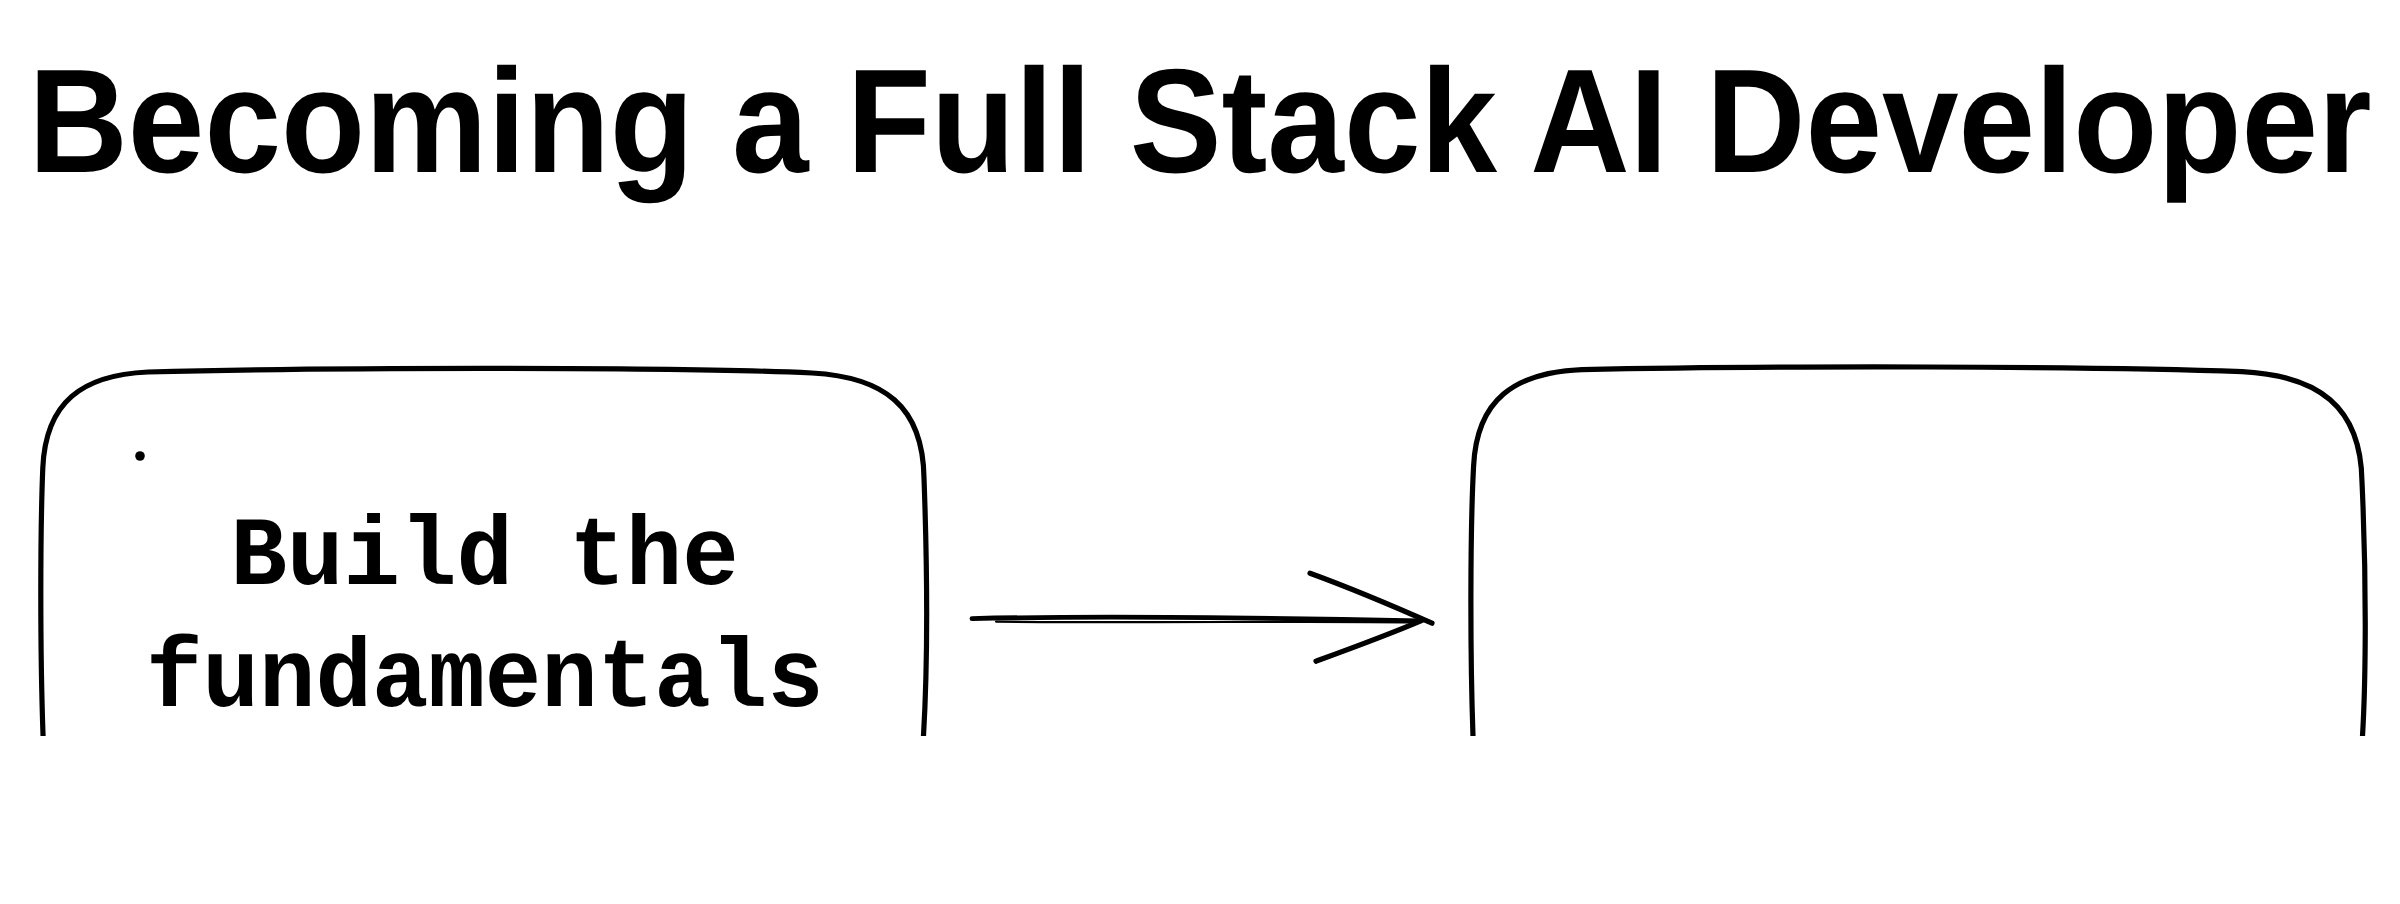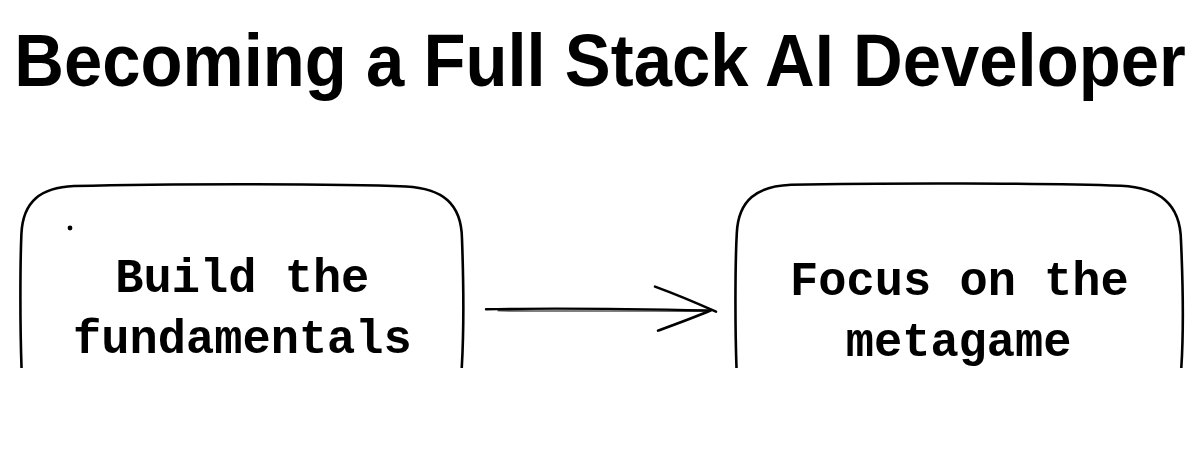--- a/index.html
+++ b/index.html
@@ -107,18 +107,14 @@
     </g>
   </svg>
 
   <div class="title">Becoming a Full Stack AI Developer</div>
 
   <div class="node node-left">
     <span>Build the</span>
     <span>fundamentals</span>
   </div>
 
-  <div class="node node-right">
-    <span>Focus on the</span>
-    <span>metagame</span>
-  </div>
 
 </div>
 
 </body></html>

